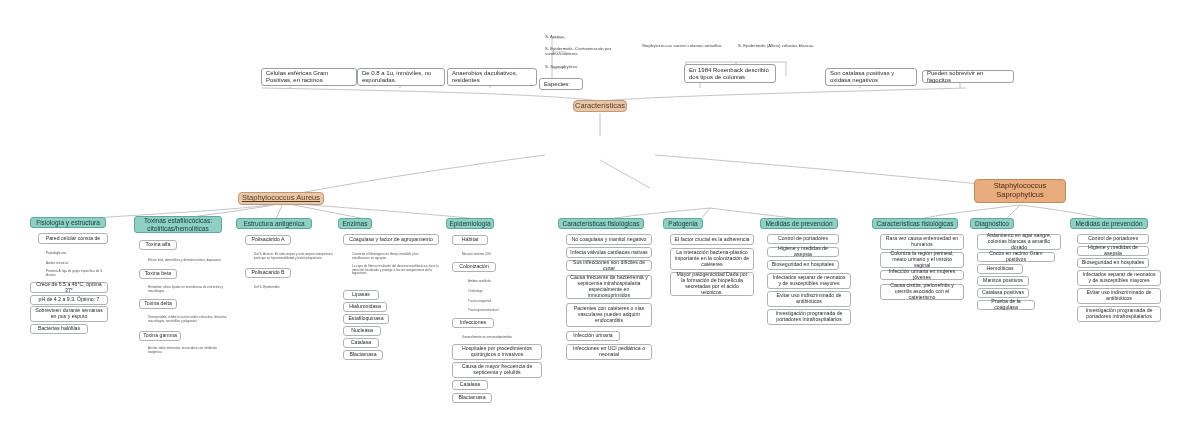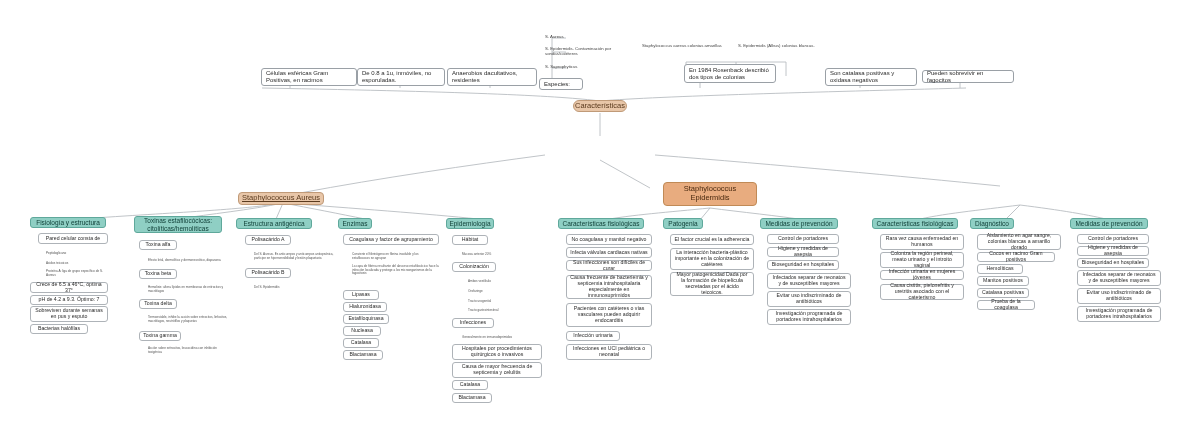--- a/index.html
+++ b/index.html
@@ -94,24 +94,24 @@
   <div class="node n-top" style="left:825px;top:68px;width:92px;height:18px;">Son catalasa positivas y oxidasa negativos</div>
   <div class="node n-top" style="left:922px;top:70px;width:92px;height:13px;">Pueden sobrevivir en fagocitos</div>
 
   <div class="node n-topsm" style="left:545px;top:33px;width:80px;height:8px;">S. Aureus</div>
   <div class="node n-topsm" style="left:545px;top:45px;width:92px;height:14px;">S. Epidermidis. Contaminación por sondas/catéteres</div>
   <div class="node n-topsm" style="left:545px;top:63px;width:80px;height:8px;">S. Saprophyticus</div>
 
   <div class="node n-topsm" style="left:642px;top:39px;width:86px;height:14px;">Staphylococcus aureus colonias amarillas</div>
   <div class="node n-topsm" style="left:738px;top:39px;width:86px;height:14px;">S. Epidermidis (Albus) colonias blancas.</div>
 
-  <div class="node n-tan" style="left:573px;top:100px;width:54px;height:12px;border-radius:6px;">Características</div>
+  <div class="node n-tan" style="left:573px;top:100px;width:54px;height:12px;">Características</div>
 
   <div class="node n-tan" style="left:238px;top:192px;width:86px;height:13px;text-decoration:underline;">Staphylococcus Aureus</div>
-  <div class="node n-tan-lg" style="left:663px;top:182px;width:94px;height:24px;">Staphylococcus Epidermidis</div>
+  <div class="node n-tan-lg" style="left:974px;top:179px;width:92px;height:24px;">Staphylococcus Saprophyticus</div>
 
   <div class="node n-teal" style="left:30px;top:217px;width:76px;height:11px;">Fisiología y estructura</div>
   <div class="node n-leaf" style="left:38px;top:233px;width:70px;height:11px;">Pared celular consta de</div>
   <div class="node n-txt" style="left:46px;top:251px;width:62px;height:5px;">Peptidoglicano</div>
   <div class="node n-txt" style="left:46px;top:261px;width:62px;height:5px;">Ácidos teicoicos</div>
   <div class="node n-txt" style="left:46px;top:271px;width:64px;height:5px;">Proteína A: liga de grupo específico de S. Aureus</div>
   <div class="node n-leaf" style="left:30px;top:282px;width:78px;height:11px;">Crece de 6.5 a 46°C, óptima 37°</div>
   <div class="node n-leaf" style="left:30px;top:295px;width:78px;height:10px;">pH de 4.2 a 9.3. Óptimo: 7</div>
   <div class="node n-leaf" style="left:30px;top:306px;width:78px;height:16px;">Sobreviven durante semanas en pus y esputo</div>
   <div class="node n-leaf" style="left:30px;top:324px;width:58px;height:10px;">Bacterias halófilas</div>

